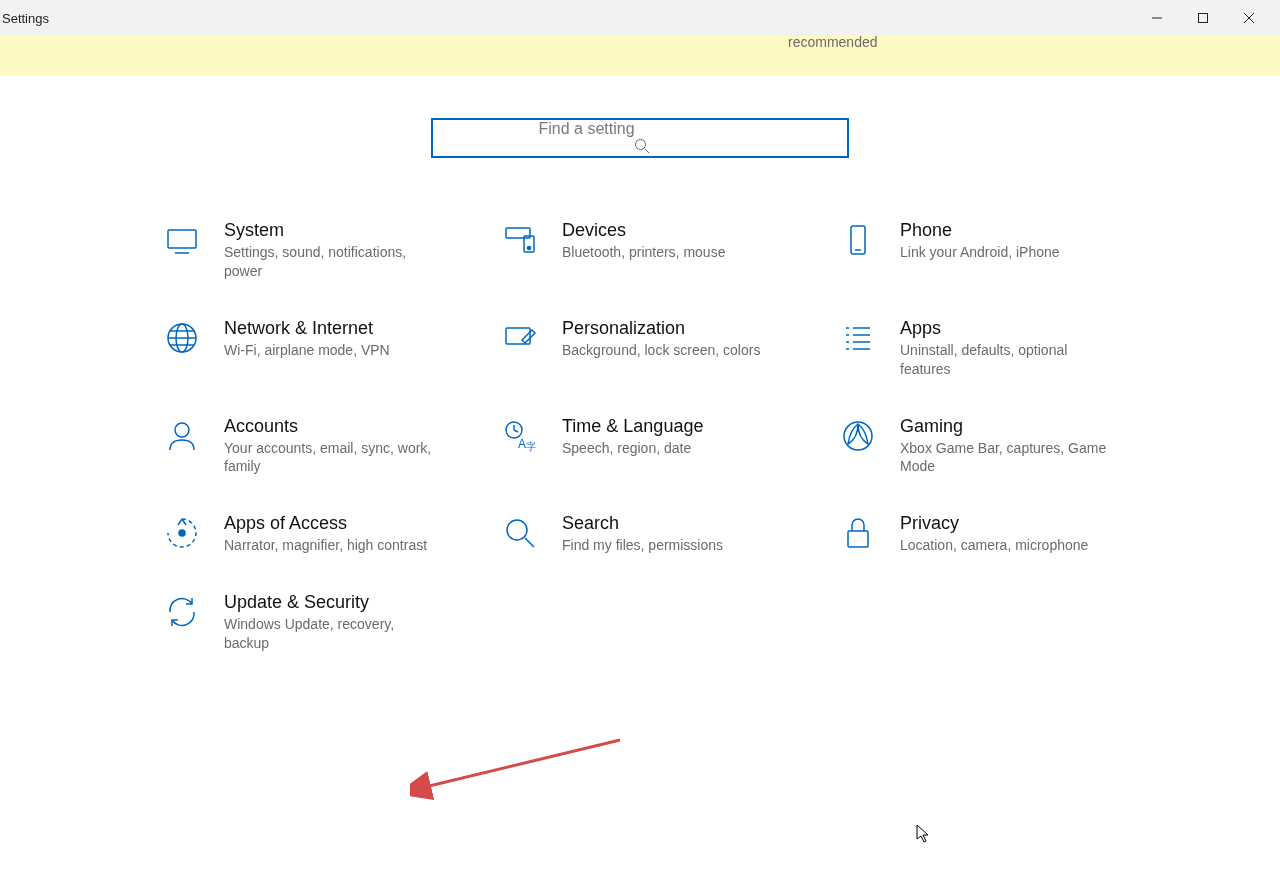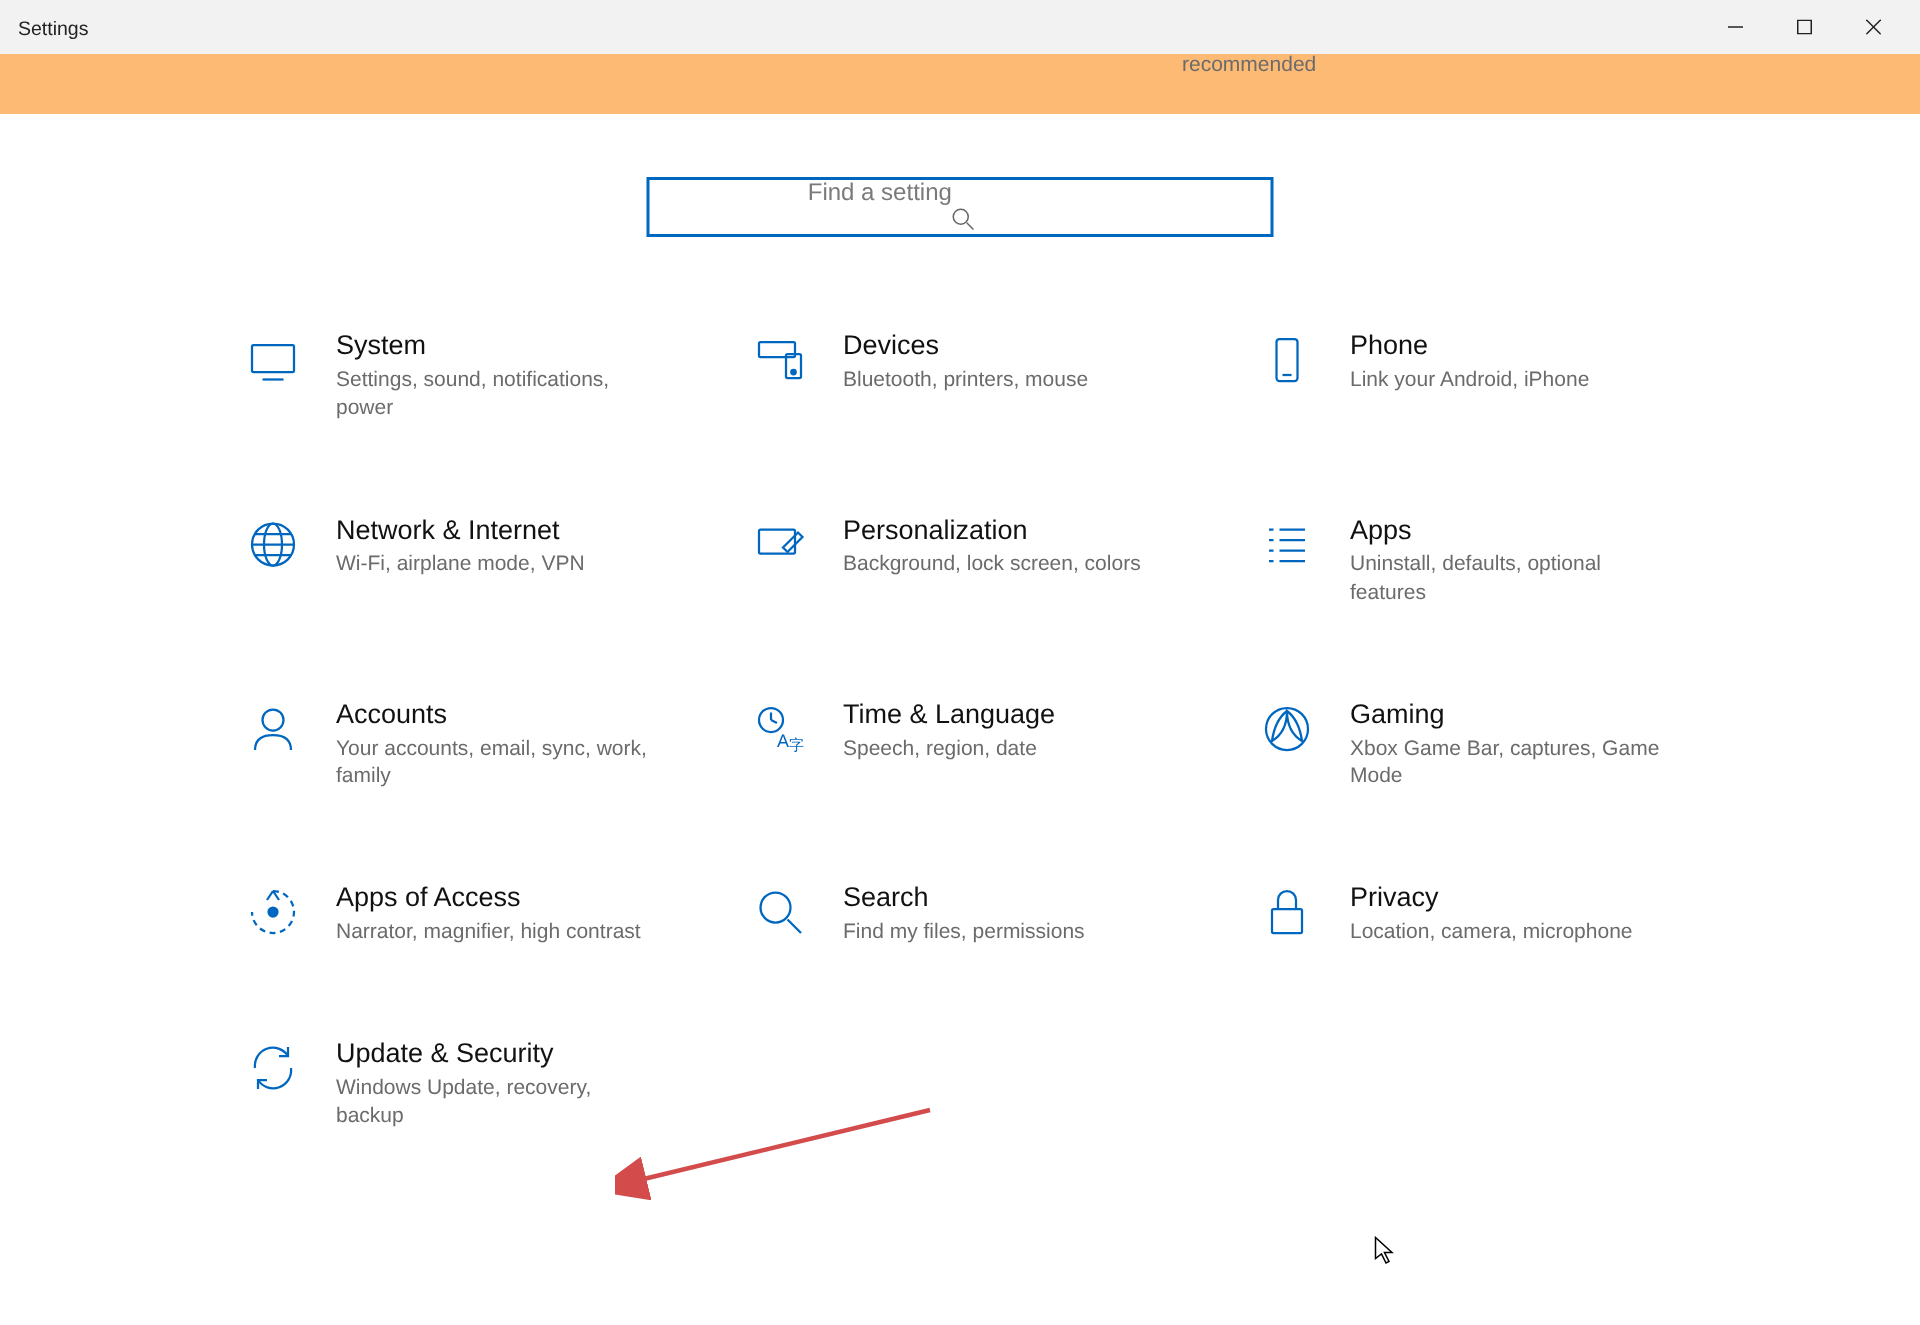--- a/index.html
+++ b/index.html
@@ -10,35 +10,35 @@
     height: 883px;
     overflow: hidden;
     position: relative;
   }
   .titlebar {
     height: 36px;
     background: #f2f2f2;
     display: flex;
     align-items: center;
     justify-content: space-between;
-    padding: 0 8px 0 12px;
+    padding: 0 8px 0 2px;
     font-size: 13px;
     color: #222;
   }
   .titlebar .title { font-weight: 400; }
   .win-controls { display: flex; gap: 0; }
   .win-btn {
     width: 46px; height: 30px;
     display: flex; align-items: center; justify-content: center;
     font-size: 13px; color: #222;
     cursor: default;
   }
   .underbar {
     height: 40px;
-    background: #fdba74;
+    background: #fef9c3;
     position: relative;
     text-decoration: underline;
   }
   .underbar .reco {
     position: absolute;
     left: 788px; top: -2px;
     font-size: 14px;
     color: #6b6b6b;
   }
   .content {
@@ -64,21 +64,21 @@
     font-size: 16px; color: #333;
     background: transparent;
   }
   .search-box input::placeholder { color: #7a7a7a; }
   .search-icon { color: #444; font-size: 15px; }
   .grid {
     width: 1020px;
     margin: 0 0 0 162px;
     display: grid;
     grid-template-columns: 338px 338px 338px;
-    row-gap: 62px;
+    row-gap: 37px;
   }
   .tile {
     display: flex;
     align-items: flex-start;
     gap: 22px;
     cursor: pointer;
   }
   .tile-icon {
     width: 40px; height: 40px;
     flex-shrink: 0;

